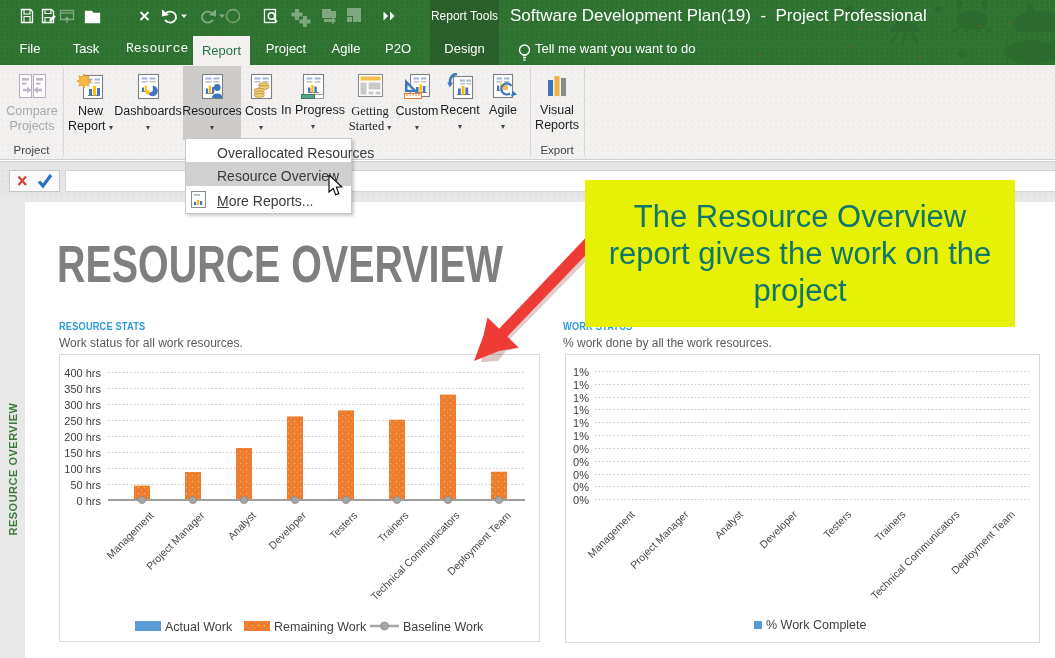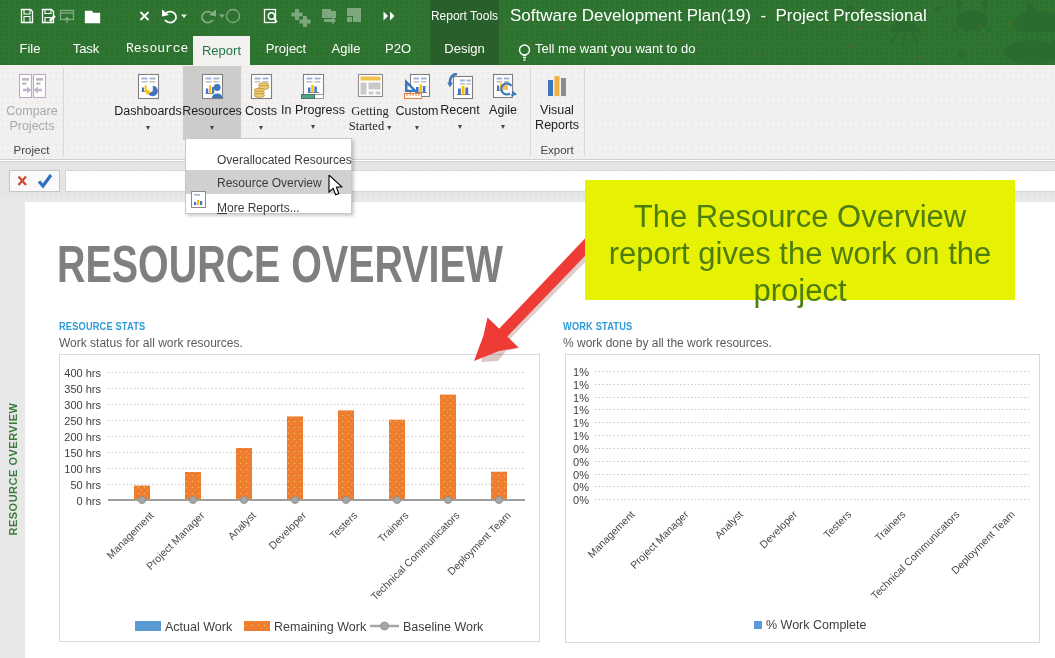--- a/index.html
+++ b/index.html
@@ -15,35 +15,35 @@
 
 #ribbon { position:absolute; left:0; top:65px; width:1055px; height:95px; background:#f2f1f0; border-bottom:1px solid #cfcfcf; background-image:radial-gradient(circle at 2px 2px, rgba(60,60,60,0.04) 1px, transparent 1.3px); background-size:6px 6px; }
 .rdiv { position:absolute; top:3px; width:1px; height:88px; background:#d8d8d8; }
 .rbtn { position:absolute; top:0; text-align:center; color:#1e1e1e; font-size:12.5px; }
 .rbtn .ic { display:block; margin:8px auto 0; }
 .rlbl { line-height:15px; white-space:nowrap; }
 .grplbl { position:absolute; top:79px; width:100%; text-align:center; font-size:11.5px; color:#444; }
 .darr { font-size:8px; color:#444; line-height:11px; }
 
 #menu { position:absolute; left:185px; top:138px; width:167px; height:76px; background:#fff; border:1px solid #c8c8c8; box-shadow:2px 2px 3px rgba(0,0,0,0.2); z-index:40; }
-.mitem { position:absolute; left:0; width:100%; font-size:12px; color:#3b3b3b;margin-top:8px; }
+.mitem { position:absolute; left:0; width:100%; font-size:14px; color:#3b3b3b; }
 
 #entry { position:absolute; left:0; top:161px; width:1055px; height:35px; background:#e7e6e6; border-top:1px solid #d0d0d0; background-image:radial-gradient(circle at 2px 2px, rgba(60,60,60,0.04) 1px, transparent 1.3px); background-size:6px 6px; }
 #xvbox { position:absolute; left:9px; top:8px; width:51px; height:22px; background:#fafafa; border:1px solid #c6c6c6; }
 #inputbox { position:absolute; left:65px; top:8px; width:990px; height:22px; background:#fff; border:1px solid #d6d6d6; border-right:none; }
 
 #content { position:absolute; left:0; top:195px; width:1055px; height:463px; background:#e9e8e8; background-image:radial-gradient(circle at 2px 2px, rgba(60,60,60,0.04) 1px, transparent 1.3px); background-size:6px 6px; }
 #page { position:absolute; left:25px; top:7px; width:1030px; height:456px; background:#fff; }
 #sidebar { position:absolute; left:0; top:0; width:25px; height:463px; background:#e9e8e8; }
 #sidetext { position:absolute; left:-62px; top:268px; width:150px; transform:rotate(-90deg); font-size:11px; font-weight:bold; color:#3a7c3c; letter-spacing:0.5px; text-align:center; }
 #bigtitle { position:absolute; left:57px; top:39px; font-size:52px; font-weight:bold; color:#7f7f7f; transform:scaleX(0.758); transform-origin:0 0; white-space:nowrap; letter-spacing:0px; }
 .chartHead { position:absolute; font-size:10.5px; font-weight:bold; color:#2f9bd8; letter-spacing:0.2px; transform:scaleX(0.88); transform-origin:0 0; }
 .chartSub { position:absolute; font-size:12px; color:#5a5a5a; }
 
-#note { position:absolute; left:585px; top:180px; width:430px; height:120px; background:#e6f104; z-index:30; text-align:center; color:#4d7c0f; font-size:31px; line-height:37px; padding-top:18px; }
+#note { position:absolute; left:585px; top:180px; width:430px; height:147px; background:#e6f104; z-index:30; text-align:center; color:#0f766e; font-size:31px; line-height:37px; padding-top:18px; }
 #arrow { position:absolute; left:0; top:0; z-index:29; }
 .axlbl { position:absolute; font-size:10.5px; color:#4a4a4a; white-space:nowrap; transform:rotate(-45deg); transform-origin:100% 0; text-align:right; }
 </style>
 </head>
 <body>
 <div id="app">
   <div id="titlebar">
     <svg width="1055" height="32" viewBox="0 0 1055 32" style="position:absolute;left:0;top:0;">
 
       <g fill="#2b6b30">
@@ -181,20 +181,35 @@
             <rect x="8" y="9.5" width="4.5" height="2.2"></rect>
           <rect x="22" y="5" width="7" height="2.6"></rect>
             <rect x="22" y="9.5" width="4.5" height="2.2"></rect>
           <path d="M9 15.8 h4 v-2.4 l4.5 3.6 -4.5 3.6 v-2.4 h-4 z"></path>
           <path d="M28 15.8 h-4 v-2.4 l-4.5 3.6 4.5 3.6 v-2.4 h4 z"></path>
         </g>
       </svg>
       <div class="rlbl" style="margin-top:5px;">Compare<br>Projects</div>
     </div>
 
+    <div class="rbtn" style="left:68px; width:45px;">
+      <svg class="ic" width="30" height="27" viewBox="0 0 30 27">
+        <rect x="7.5" y="2.5" width="19" height="23" fill="#fff" stroke="#808080" stroke-width="1.1"></rect>
+        <rect x="11" y="5.5" width="5.5" height="2" fill="#9db6d8"></rect>
+          <rect x="18.5" y="5.5" width="5.5" height="2" fill="#9db6d8"></rect>
+        <rect x="11" y="9" width="5.5" height="1.6" fill="#c3c3c3"></rect>
+          <rect x="18.5" y="9" width="5.5" height="1.6" fill="#c3c3c3"></rect>
+        <line x1="12" y1="22.5" x2="24" y2="22.5" stroke="#808080"></line>
+        <rect x="13" y="16" width="3" height="6.5" fill="#4472c4"></rect>
+        <rect x="17" y="13" width="3" height="9.5" fill="#ffc000"></rect>
+        <rect x="21" y="15" width="3" height="7.5" fill="#4472c4"></rect>
+        <path d="M8 1 l1.7 3.2 3.5-1.4 -1.4 3.5 3.2 1.7 -3.2 1.7 1.4 3.5 -3.5-1.4 -1.7 3.2 -1.7-3.2 -3.5 1.4 1.4-3.5 -3.2-1.7 3.2-1.7 -1.4-3.5 3.5 1.4 z" fill="#f5ba4b" stroke="#e8920c" stroke-width="0.7"></path>
+      </svg>
+      <div class="rlbl" style="margin-top:4px;">New<br>Report <span class="darr">▾</span></div>
+    </div>
 
     <div class="rbtn" style="left:114px; width:68px;">
       <svg class="ic" width="27" height="27" viewBox="0 0 27 27">
         <rect x="3.5" y="1.5" width="20" height="24" fill="#fff" stroke="#808080" stroke-width="1.1"></rect>
         <rect x="6.5" y="4.5" width="6" height="2" fill="#9db6d8"></rect>
           <rect x="14.5" y="4.5" width="6" height="2" fill="#9db6d8"></rect>
         <rect x="6.5" y="8" width="6" height="1.6" fill="#c3c3c3"></rect>
           <rect x="14.5" y="8" width="6" height="1.6" fill="#c3c3c3"></rect>
         <line x1="6.5" y1="18.5" x2="12.5" y2="18.5" stroke="#808080"></line>
         <rect x="7" y="14.5" width="2" height="4" fill="#4472c4"></rect>

